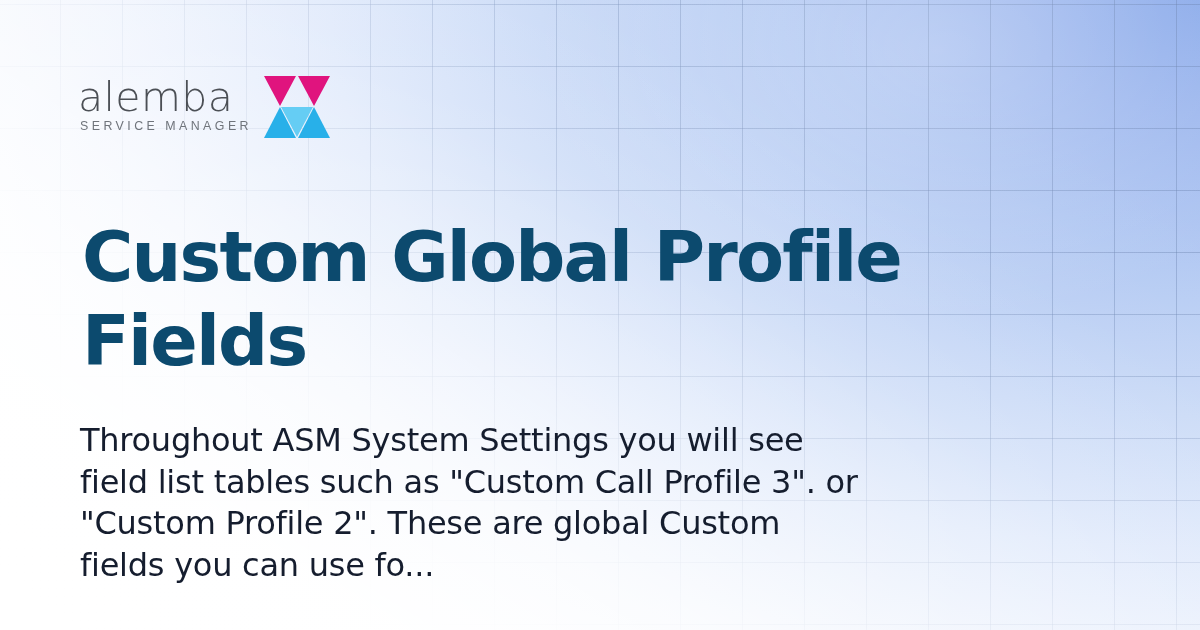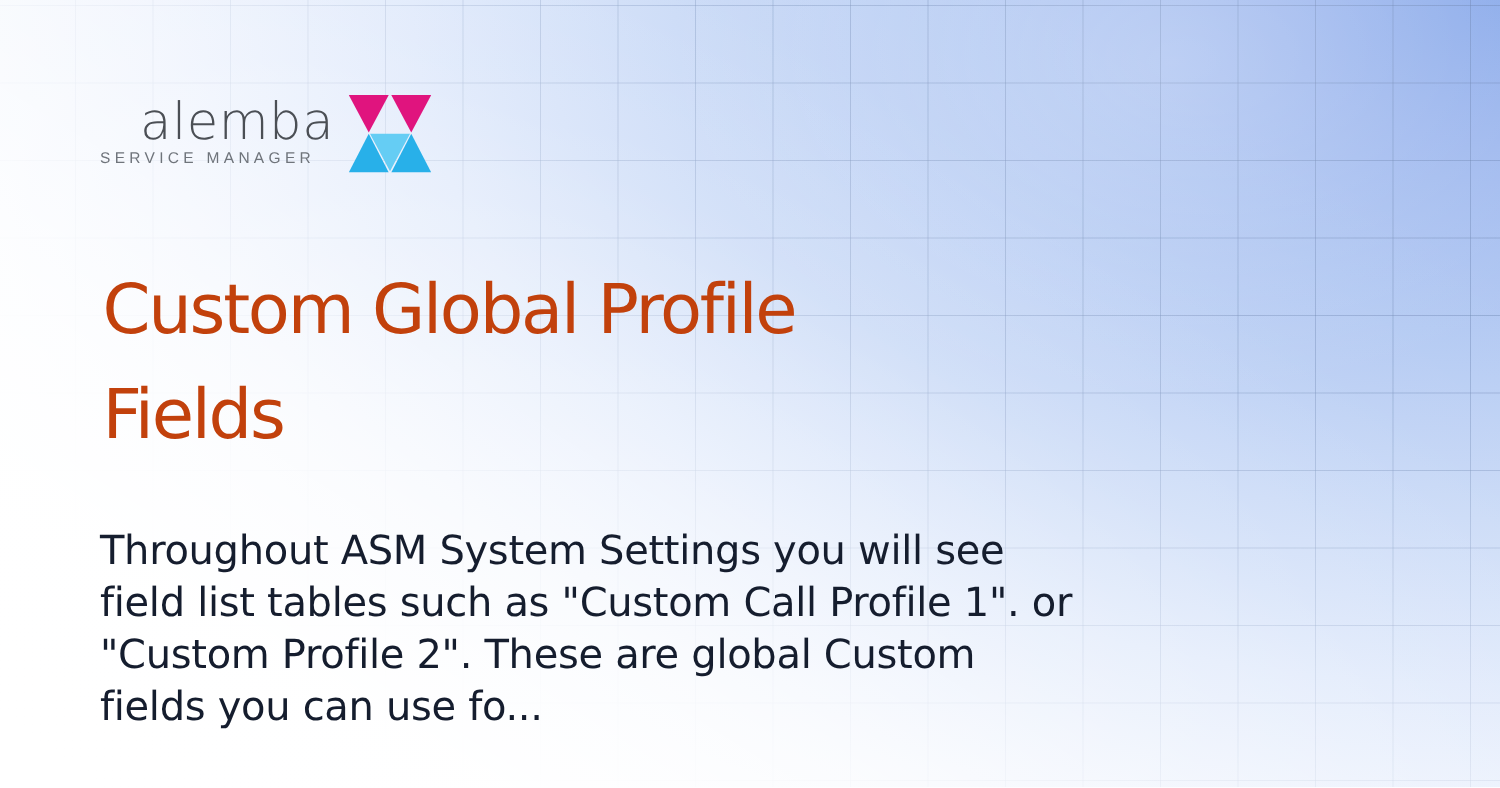--- a/index.html
+++ b/index.html
@@ -112,21 +112,20 @@
     padding-top: 3px;
   }
   .logo-word {
     font-family: "DejaVu Sans", sans-serif;
     font-size: 41px;
     line-height: 40px;
     font-weight: 300;
     letter-spacing: 0.4px;
     color: #4b4f55;
     white-space: nowrap;
-    margin-left: 34px;
   }
   .logo-tagline {
     font-family: "Liberation Sans", sans-serif;
     font-size: 12.4px;
     line-height: 15px;
     font-weight: 400;
     letter-spacing: 3.45px;
     color: #6f747b;
     white-space: nowrap;
     margin-top: 2px;
@@ -140,25 +139,25 @@
     display: block;
   }
 
   
   .headline {
     position: absolute;
     left: 82px;
     top: 168px;
     width: 930px;
     font-family: "DejaVu Sans", sans-serif;
-    font-size: 55px;
+    font-size: 70px;
     line-height: 84px;
-    font-weight: 400;
+    font-weight: 700;
     letter-spacing: -1.8px;
-    color: #c2410c;
+    color: #0c4a6e;
     white-space: pre-line;
   }
 
   
   .body-copy {
     position: absolute;
     left: 80px;
     top: 388px;
     width: 820px;
     font-family: "DejaVu Sans", sans-serif;
@@ -199,18 +198,18 @@
         <polygon points="50,31 66,62 34,62" fill="#28b0e9"></polygon>
 
         <polygon points="17,31 49,31 33,61" fill="#65cdf4"></polygon>
       </svg>
     </div>
 
     <h1 class="headline">Custom Global Profile
 Fields</h1>
 
     <p class="body-copy">Throughout ASM System Settings you will see
-field list tables such as "Custom Call Profile 1". or
+field list tables such as "Custom Call Profile 3". or
 "Custom Profile 2".  These are global Custom
 fields you can use fo...</p>
 
   </div>
 </div>
 
 </body></html>

